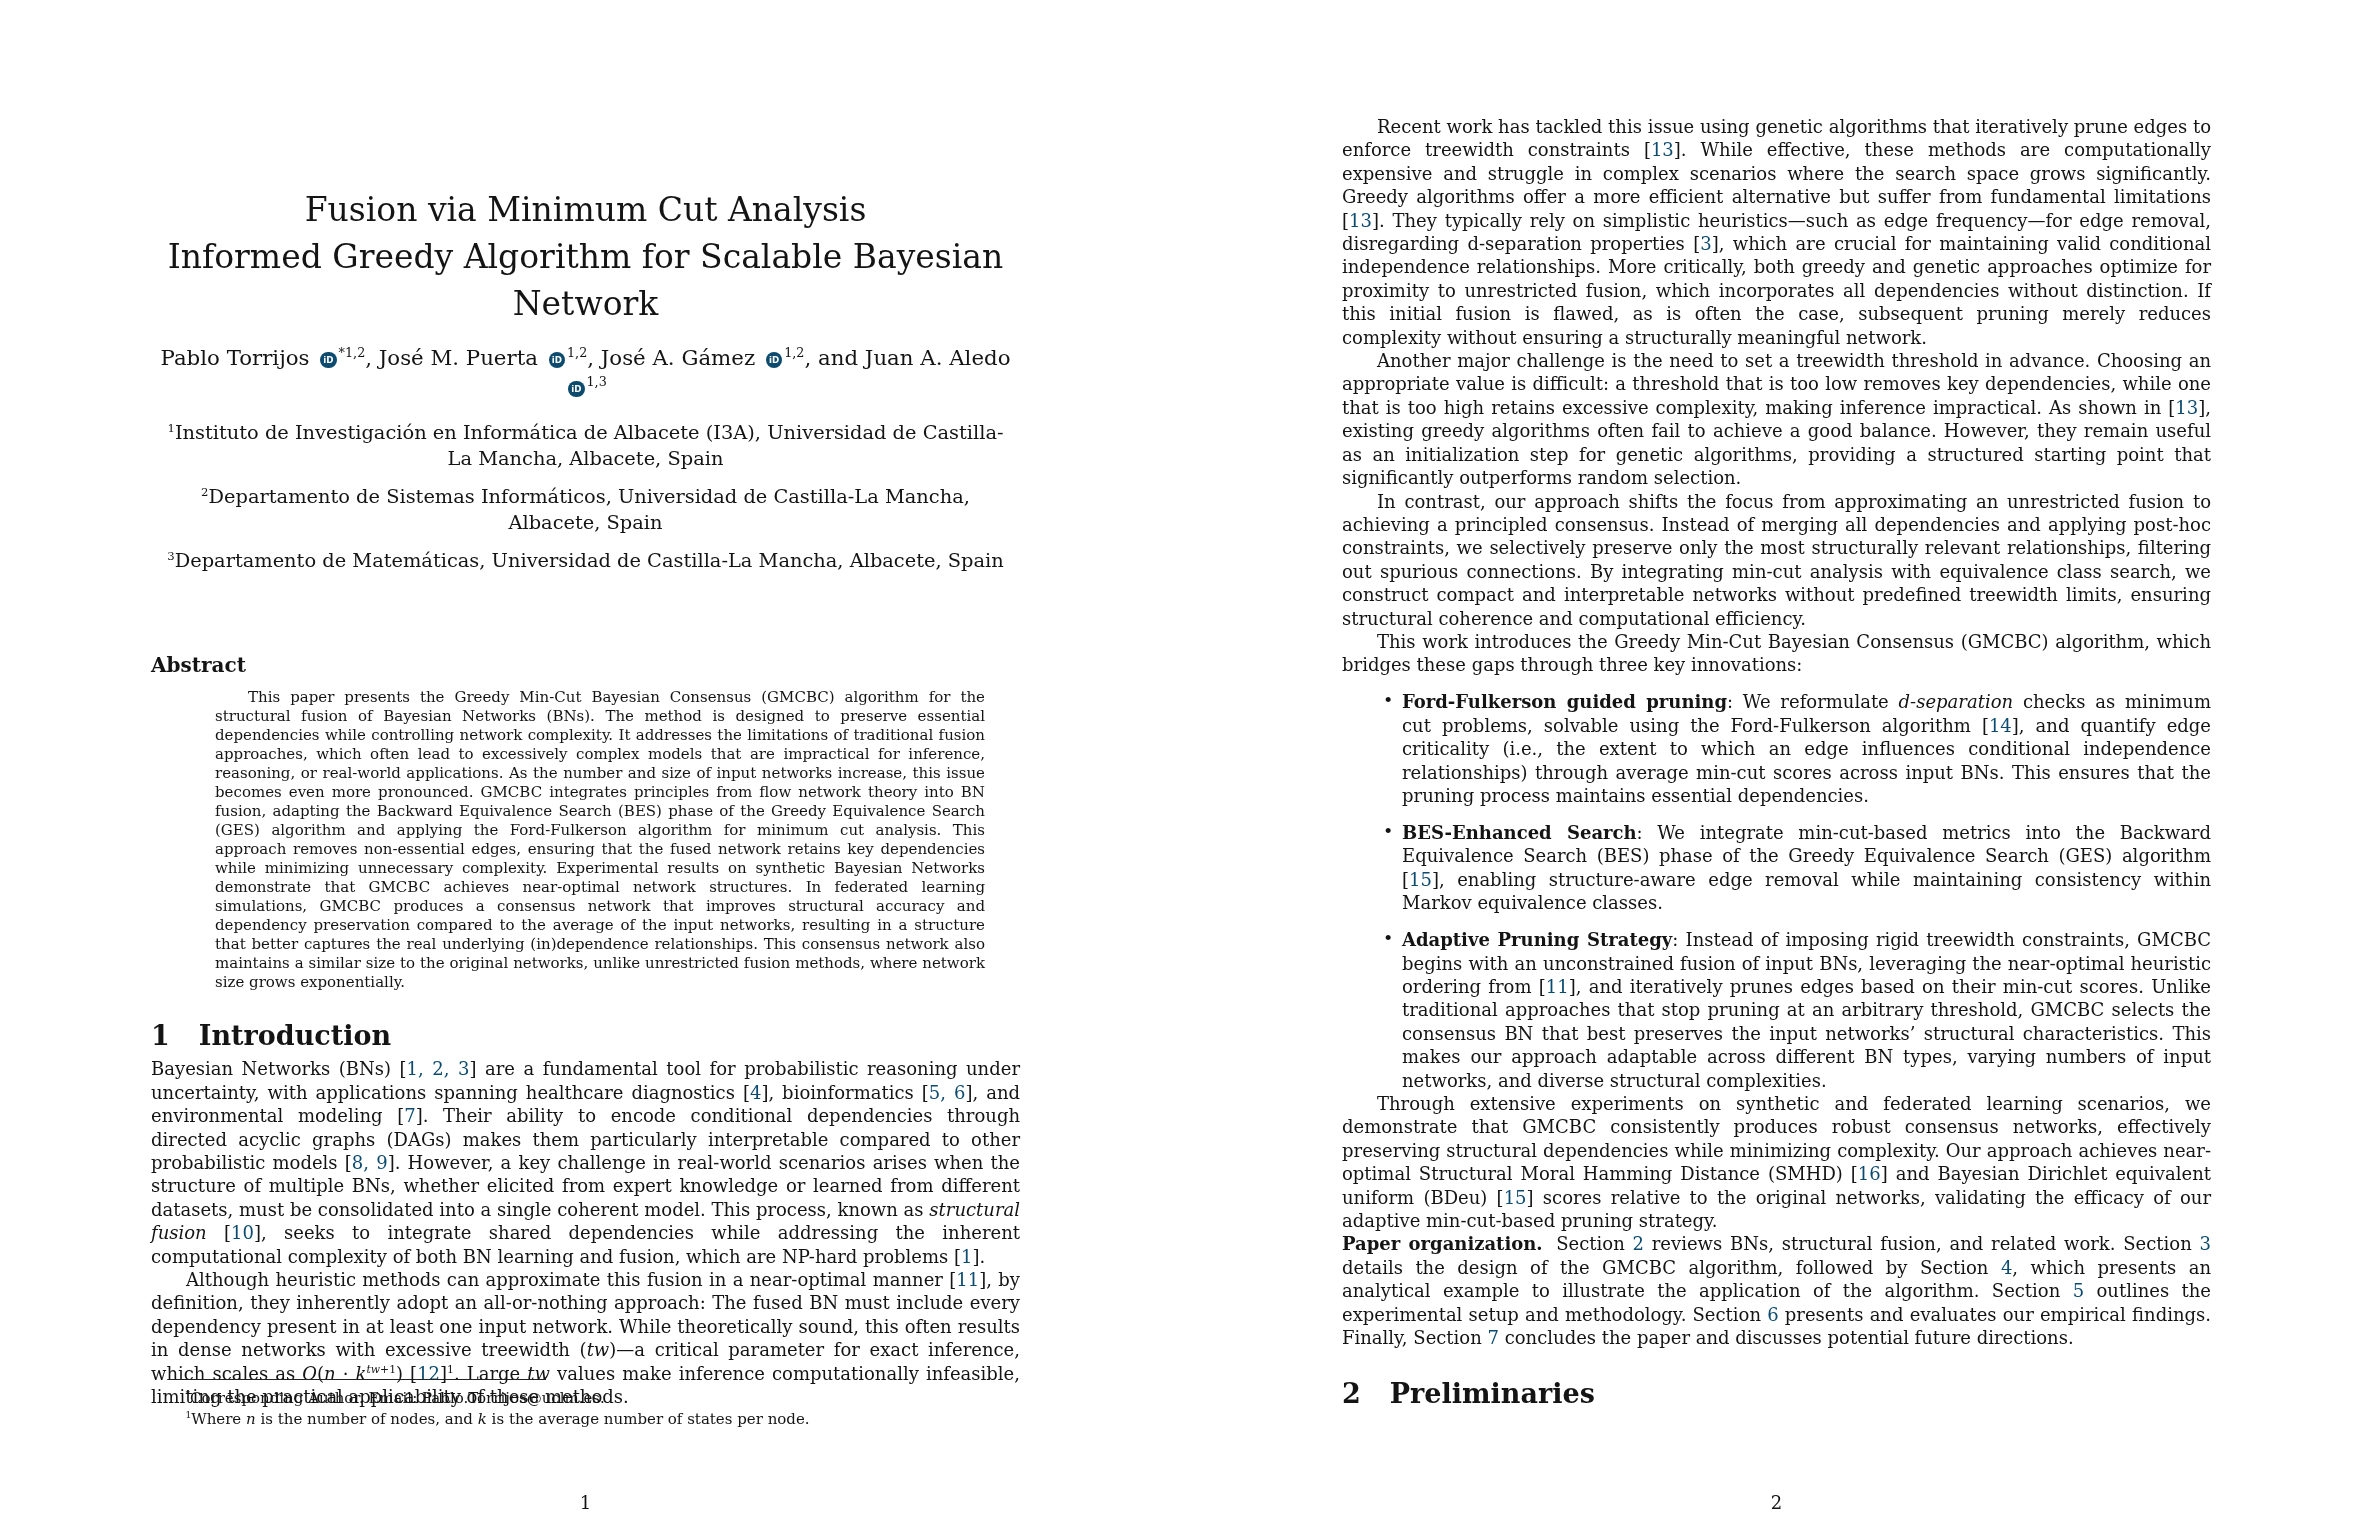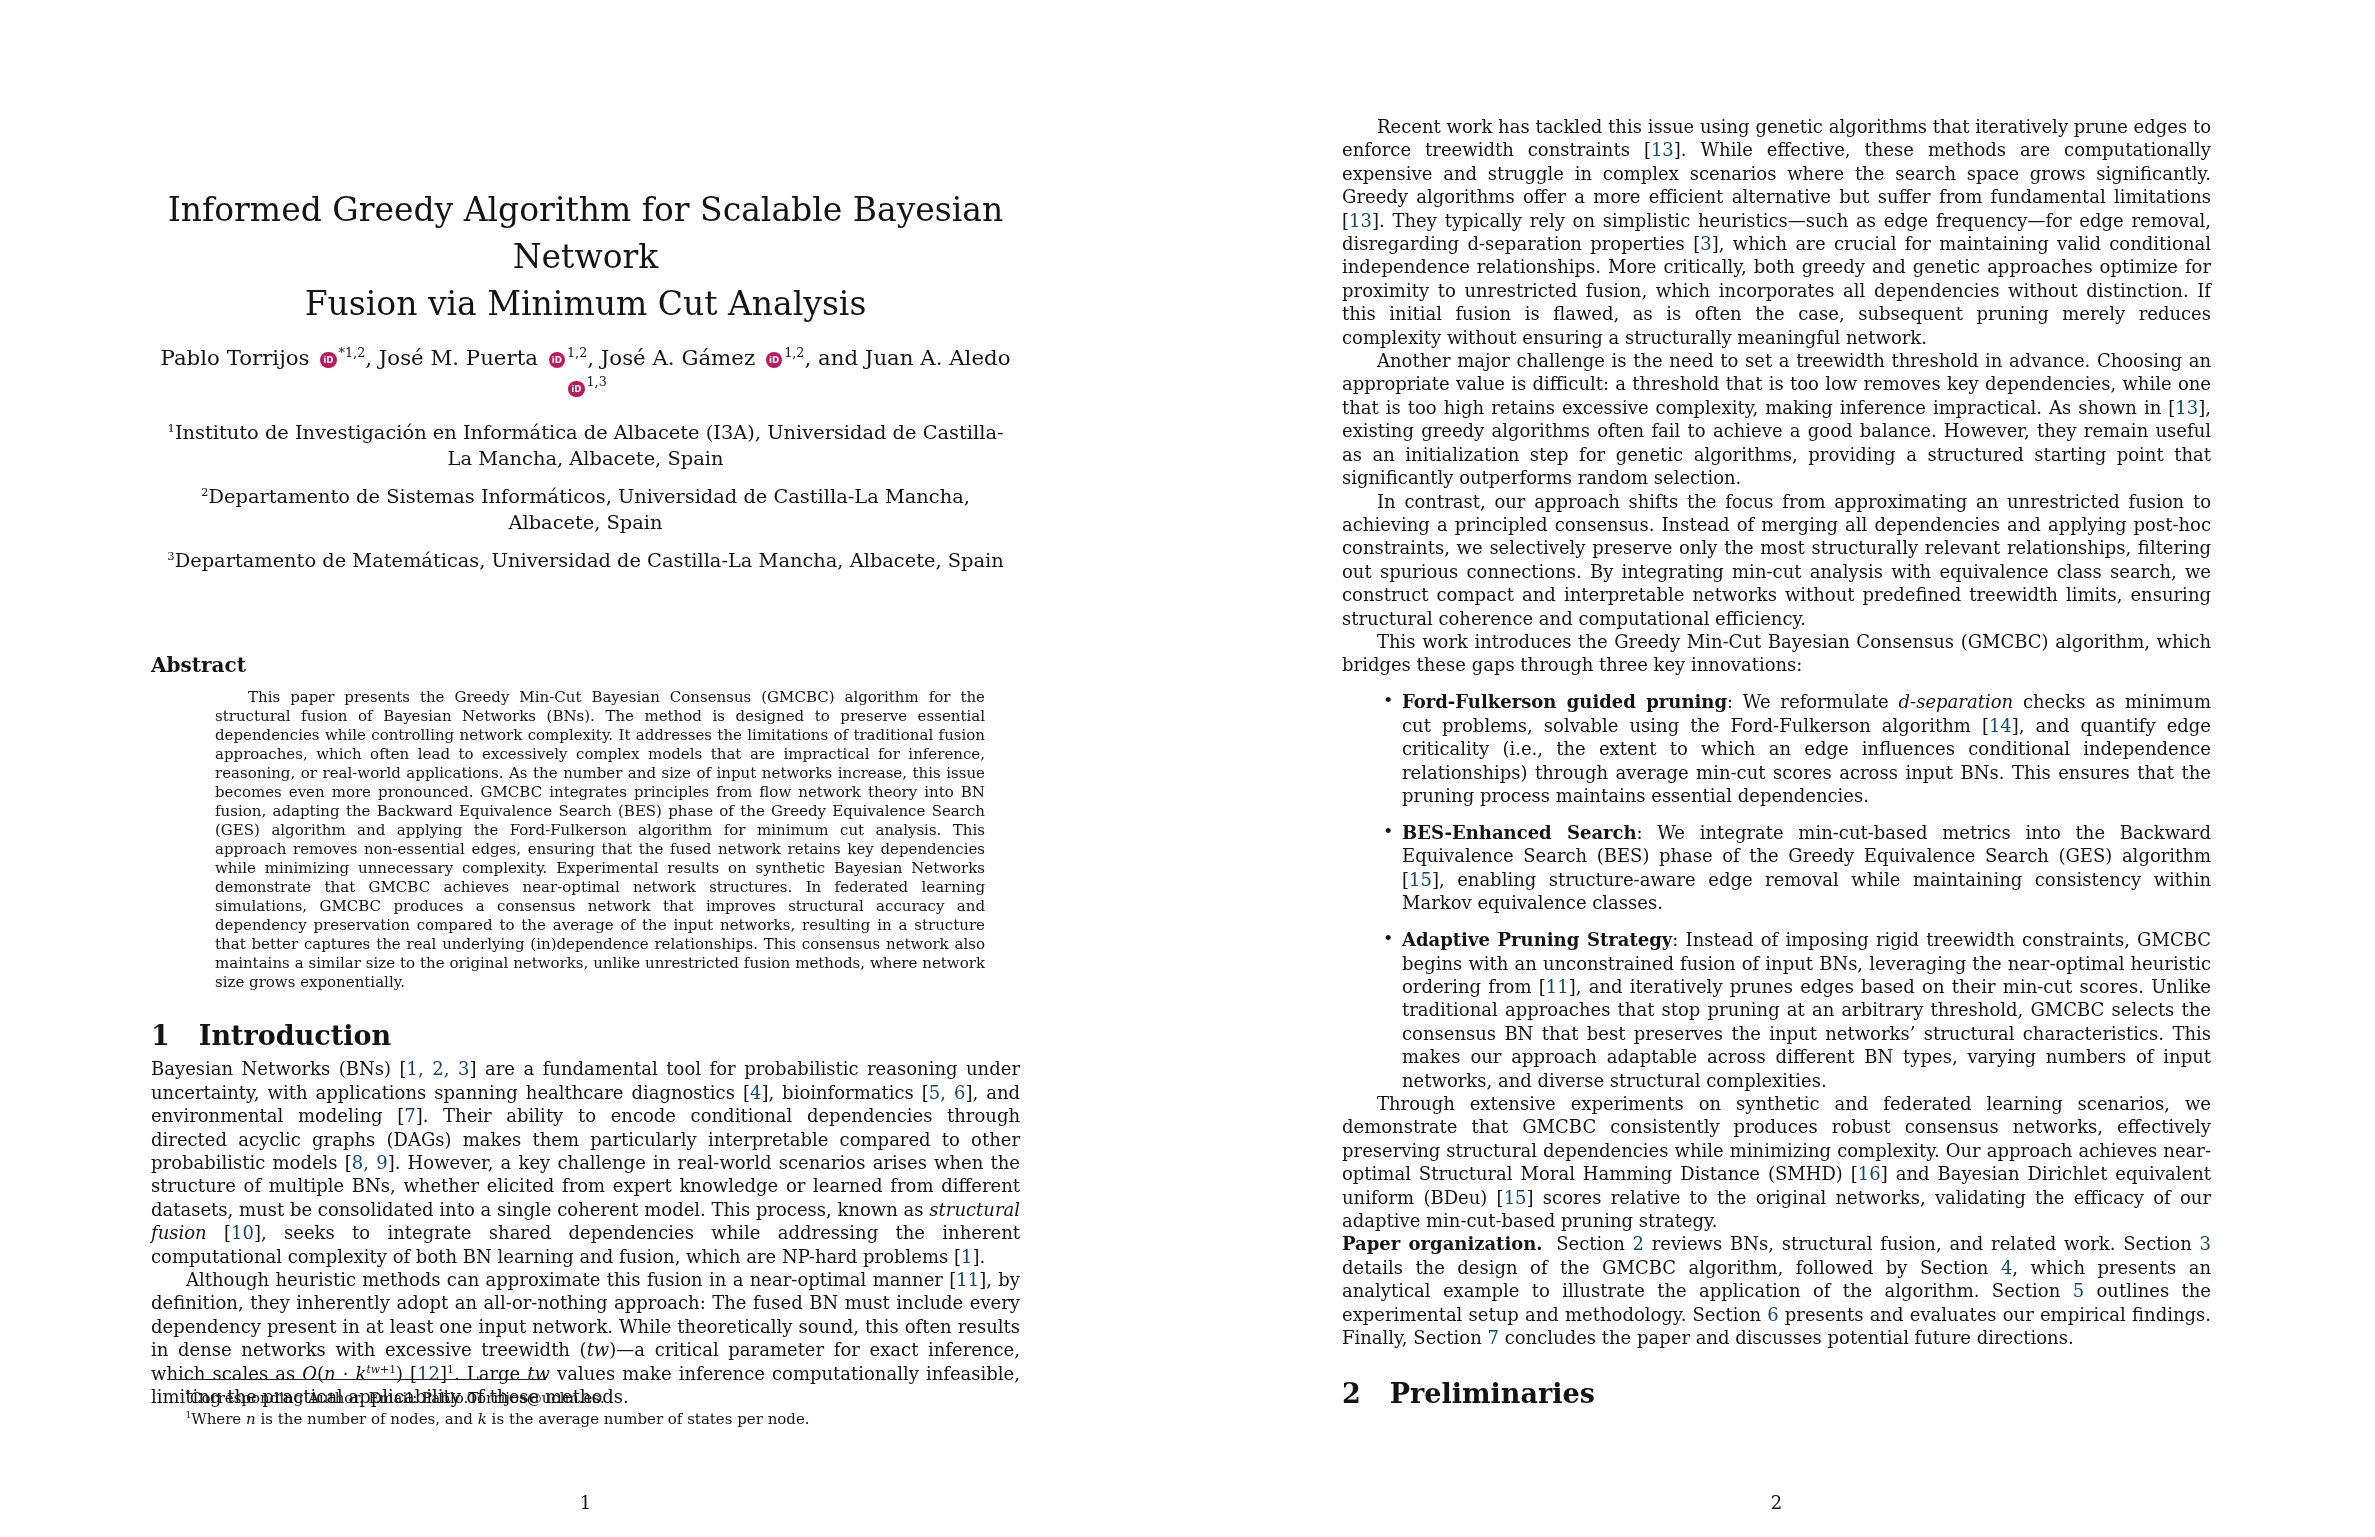--- a/index.html
+++ b/index.html
@@ -30,21 +30,21 @@
   .abs-body{margin:10.7px 35px 0 64px;font-size:15px;line-height:19px;text-align:justify;text-indent:33px;}
 
   
   h2.sec{font-size:27px;line-height:33px;font-weight:bold;margin:27px 0 5.8px 0;}
   h2.sec .secnum{margin-right:29px;}
   p.body{font-size:18px;line-height:23.4px;text-align:justify;margin:0;}
   p.ind{text-indent:35px;}
   sup{font-size:60%;line-height:0;}
 
   .cite{color:#0c4a6e;}
-  .orcid{display:inline-block;width:16.5px;height:16.5px;border-radius:50%;background:#be185d;
+  .orcid{display:inline-block;width:16.5px;height:16.5px;border-radius:50%;background:#0c4a6e;
          color:#ffffff;font-family:"DejaVu Sans","Liberation Sans",sans-serif;font-weight:bold;
          font-size:8.7px;line-height:16.5px;text-align:center;vertical-align:1.9px;margin:0 1.9px 0 3.9px;}
   .emsp{display:inline-block;width:13.6px;}
 
   
   ul.innov{list-style:none;margin:13.6px 0 0 0;padding:0;}
   ul.innov li{position:relative;padding-left:60px;margin-top:13.6px;
               font-size:18px;line-height:23.4px;text-align:justify;}
   ul.innov li .blt{position:absolute;left:41px;top:-1px;font-size:17.5px;}
 
@@ -66,22 +66,22 @@
 <body>
 
 <div class="spread">
 
   <div class="watermark">arXiv:2504.00467v1  [cs.LG]  1 Apr 2025</div>
 
   <div class="page page-left">
     <div class="col">
 
       <h1 class="title">
+        <span class="tline">Fusion via Minimum Cut Analysis</span>
         <span class="tline">Informed Greedy Algorithm for Scalable Bayesian Network</span>
-        <span class="tline">Fusion via Minimum Cut Analysis</span>
       </h1>
 
       <div class="authors">Pablo Torrijos <span class="orcid">iD</span><sup>*1,2</sup>, José M. Puerta <span class="orcid">iD</span><sup>1,2</sup>, José A. Gámez <span class="orcid">iD</span><sup>1,2</sup>, and Juan A. Aledo <span class="orcid">iD</span><sup>1,3</sup></div>
 
       <div class="affils">
         <div><sup>1</sup>Instituto de Investigación en Informática de Albacete (I3A), Universidad de Castilla-La Mancha, Albacete, Spain</div>
         <div><sup>2</sup>Departamento de Sistemas Informáticos, Universidad de Castilla-La Mancha, Albacete, Spain</div>
         <div><sup>3</sup>Departamento de Matemáticas, Universidad de Castilla-La Mancha, Albacete, Spain</div>
       </div>
 

